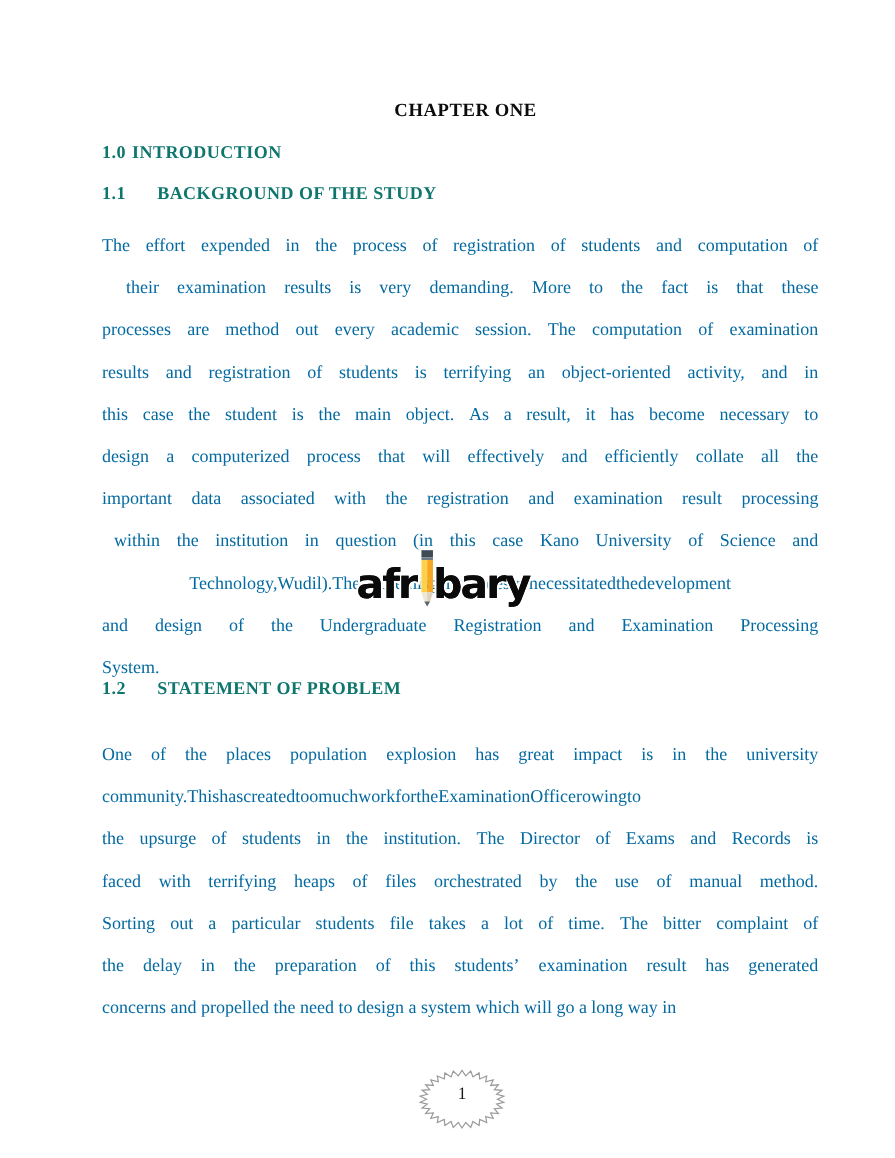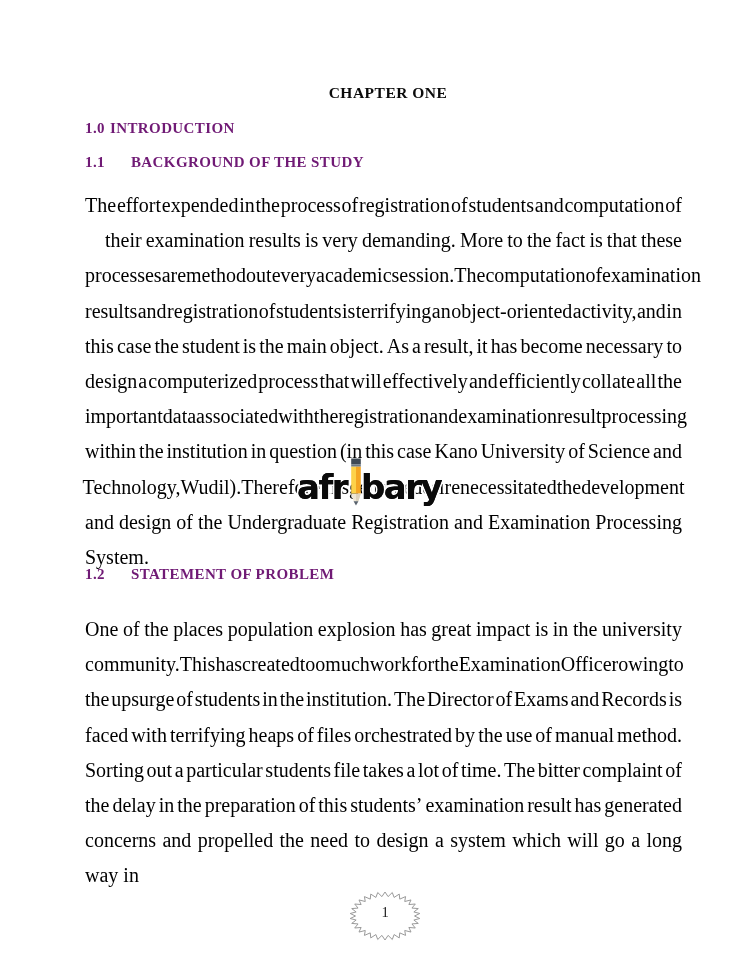--- a/index.html
+++ b/index.html
@@ -31,41 +31,41 @@
     margin-left: 15px;
   }
 
   
   .heading {
     position: absolute;
     left: 85px;
     font-weight: bold;
     font-size: 15px;
     letter-spacing: 0.4px;
-    color: #701a75;
+    color: #0f766e;
     white-space: pre;
   }
   .heading .num { display: inline-block; }
   .heading .gap-tight { display: inline-block; width: 5px; }
   .heading .gap-tab { display: inline-block; width: 26px; }
 
   #h-intro  { top: 120px; }
   #h-bg     { top: 154px; }
   #h-stmt   { top: 566px; }
 
   
   .para {
     position: absolute;
     left: 85px;
     width: 597px;
     text-align: justify;
     text-justify: inter-word;
-    font-size: 20px;
+    font-size: 15px;
     line-height: 35.2px;
-    color: #000000;
+    color: #0369a1;
   }
   .para:last-line { text-align: left; }
   #p-background { top: 188px; }
   #p-statement  { top: 612px; }
   
   .para > span.jline {
     display: block;
   }
 
   
@@ -146,21 +146,21 @@
   <div class="heading" id="h-bg"><span class="num">1.1</span><span class="gap-tab"></span><span>BACKGROUND OF THE STUDY</span></div>
 
   <div class="para" id="p-background">
       <span class="jline" style="display: flex; justify-content: space-between; white-space: pre;"><span>The</span><span>effort</span><span>expended</span><span>in</span><span>the</span><span>process</span><span>of</span><span>registration</span><span>of</span><span>students</span><span>and</span><span>computation</span><span>of</span></span>
       <span class="jline" style="display: flex; justify-content: space-between; white-space: pre; margin-left: 20px;"><span>their</span><span>examination</span><span>results</span><span>is</span><span>very</span><span>demanding.</span><span>More</span><span>to</span><span>the</span><span>fact</span><span>is</span><span>that</span><span>these</span></span>
       <span class="jline" style="display: flex; justify-content: space-between; white-space: pre;"><span>processes</span><span>are</span><span>method</span><span>out</span><span>every</span><span>academic</span><span>session.</span><span>The</span><span>computation</span><span>of</span><span>examination</span></span>
       <span class="jline" style="display: flex; justify-content: space-between; white-space: pre;"><span>results</span><span>and</span><span>registration</span><span>of</span><span>students</span><span>is</span><span>terrifying</span><span>an</span><span>object-oriented</span><span>activity,</span><span>and</span><span>in</span></span>
       <span class="jline" style="display: flex; justify-content: space-between; white-space: pre;"><span>this</span><span>case</span><span>the</span><span>student</span><span>is</span><span>the</span><span>main</span><span>object.</span><span>As</span><span>a</span><span>result,</span><span>it</span><span>has</span><span>become</span><span>necessary</span><span>to</span></span>
       <span class="jline" style="display: flex; justify-content: space-between; white-space: pre;"><span>design</span><span>a</span><span>computerized</span><span>process</span><span>that</span><span>will</span><span>effectively</span><span>and</span><span>efficiently</span><span>collate</span><span>all</span><span>the</span></span>
       <span class="jline" style="display: flex; justify-content: space-between; white-space: pre;"><span>important</span><span>data</span><span>associated</span><span>with</span><span>the</span><span>registration</span><span>and</span><span>examination</span><span>result</span><span>processing</span></span>
-      <span class="jline" style="display: flex; justify-content: space-between; white-space: pre;"><span>within</span><span>the</span><span>institution</span><span>in</span><span>question</span><span>(in</span><span>this</span><span>case</span><span>Kano</span><span>University</span><span>of</span><span>Science</span><span>and</span></span>
+      <span class="jline" style="display: flex; justify-content: space-between; white-space: pre; margin-left: 10px;"><span>within</span><span>the</span><span>institution</span><span>in</span><span>question</span><span>(in</span><span>this</span><span>case</span><span>Kano</span><span>University</span><span>of</span><span>Science</span><span>and</span></span>
       <span class="jline" style="display: flex; justify-content: center; white-space: pre;"><span>Technology,</span><span>Wudil).</span><span>Therefore</span><span>this</span><span>genuine</span><span>desire</span><span>necessitated</span><span>the</span><span>development</span></span>
       <span class="jline" style="display: flex; justify-content: space-between; white-space: pre;"><span>and</span><span>design</span><span>of</span><span>the</span><span>Undergraduate</span><span>Registration</span><span>and</span><span>Examination</span><span>Processing</span></span>
       <span class="jline">System.</span>
     </div>
 
   <div class="heading" id="h-stmt"><span class="num">1.2</span><span class="gap-tab"></span><span>STATEMENT OF PROBLEM</span></div>
 
   <div class="para" id="p-statement">
       <span class="jline" style="display: flex; justify-content: space-between; white-space: pre;"><span>One</span><span>of</span><span>the</span><span>places</span><span>population</span><span>explosion</span><span>has</span><span>great</span><span>impact</span><span>is</span><span>in</span><span>the</span><span>university</span></span>
       <span class="jline" style="display: flex; white-space: pre;"><span>community.</span><span>This</span><span>has</span><span>created</span><span>too</span><span>much</span><span>work</span><span>for</span><span>the</span><span>Examination</span><span>Officer</span><span>owing</span><span>to</span></span>

